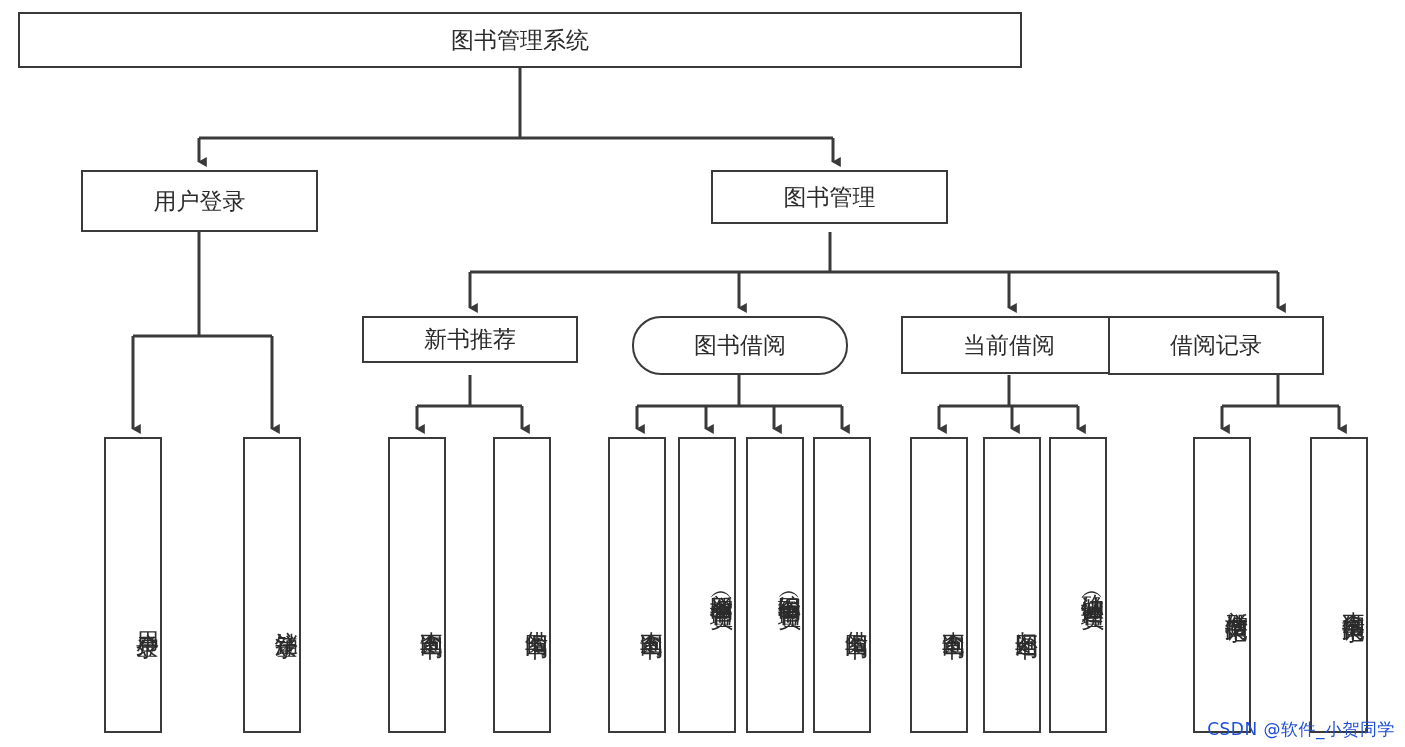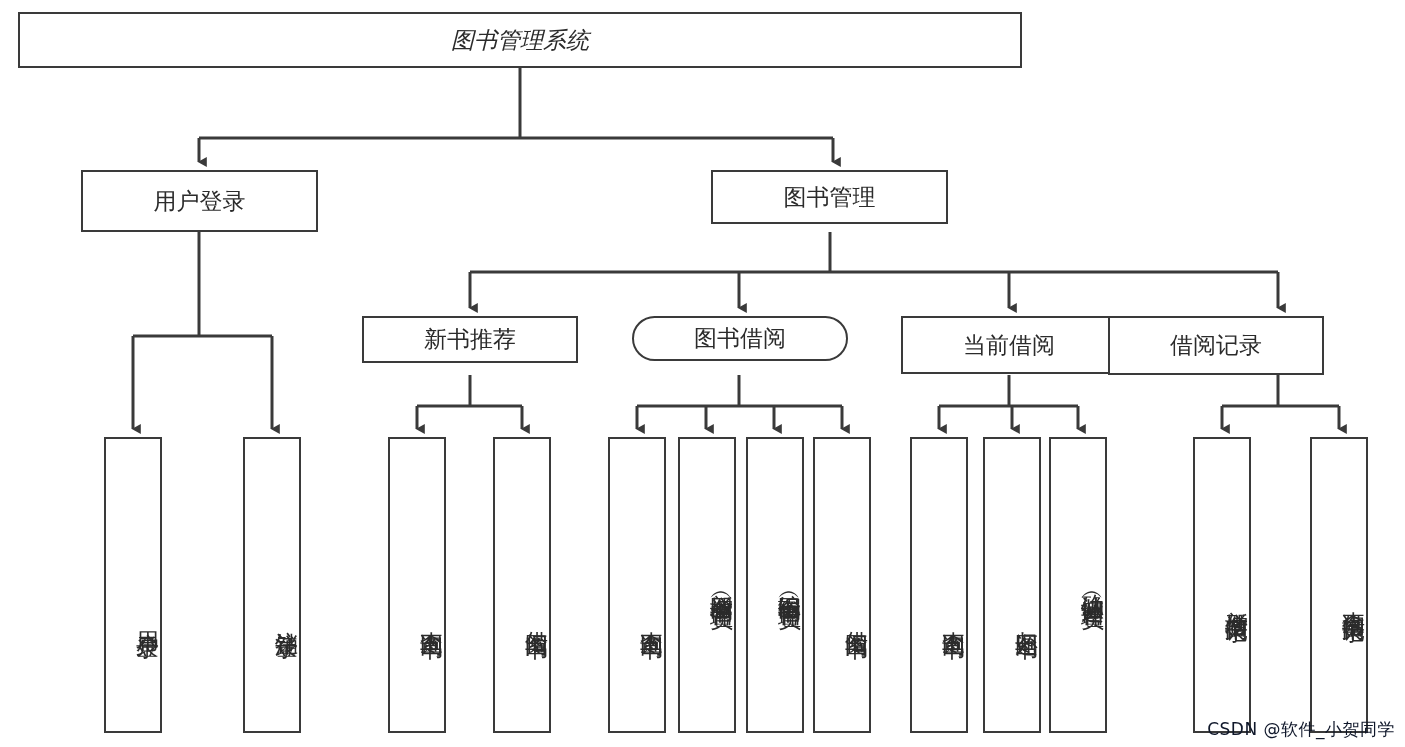--- a/index.html
+++ b/index.html
@@ -34,21 +34,20 @@
     align-items: center;
     justify-content: center;
     text-align: center;
     line-height: 1.05;
   }
   .node.horizontal {
     font-size: 23px;
   }
   .node.root {
     font-size: 23px;
-    font-style: italic;
   }
   .node.vertical {
     writing-mode: vertical-rl;
     text-orientation: upright;
     font-size: 23px;
     letter-spacing: 2px;
     padding-top: 6px;
     padding-bottom: 6px;
     align-items: flex-start;
     justify-content: center;
@@ -58,21 +57,21 @@
   }
   .node-label {
     display: block;
     white-space: pre-line;
   }
   #watermark {
     position: absolute;
     right: 10px;
     bottom: 6px;
     font-size: 17px;
-    color: #0f172a;
+    color: #1d4ed8;
     letter-spacing: 0.5px;
     white-space: nowrap;
     pointer-events: none;
   }
 </style>
 </head>
 <body>
 
 <div id="diagram-root">
 
@@ -133,21 +132,21 @@
   <div class="node horizontal" style="left:81px; top:170px; width:237px; height:62px;">
     <span class="node-label">用户登录</span>
   </div>
   <div class="node horizontal" style="left:711px; top:170px; width:237px; height:54px;">
     <span class="node-label">图书管理</span>
   </div>
 
   <div class="node horizontal" style="left:362px; top:316px; width:216px; height:47px;">
     <span class="node-label">新书推荐</span>
   </div>
-  <div class="node horizontal" style="left:632px; top:316px; width:216px; height:45px;border-radius:29px;">
+  <div class="node horizontal" style="left:632px; top:316px; width:216px; height:59px;border-radius:29px;">
     <span class="node-label">图书借阅</span>
   </div>
   <div class="node horizontal" style="left:901px; top:316px; width:216px; height:58px;">
     <span class="node-label">当前借阅</span>
   </div>
   <div class="node horizontal" style="left:1108px; top:316px; width:216px; height:59px;">
     <span class="node-label">借阅记录</span>
   </div>
 
   <div class="node vertical" style="left:104px; top:437px; width:58px; height:296px; padding-top:70px;">

